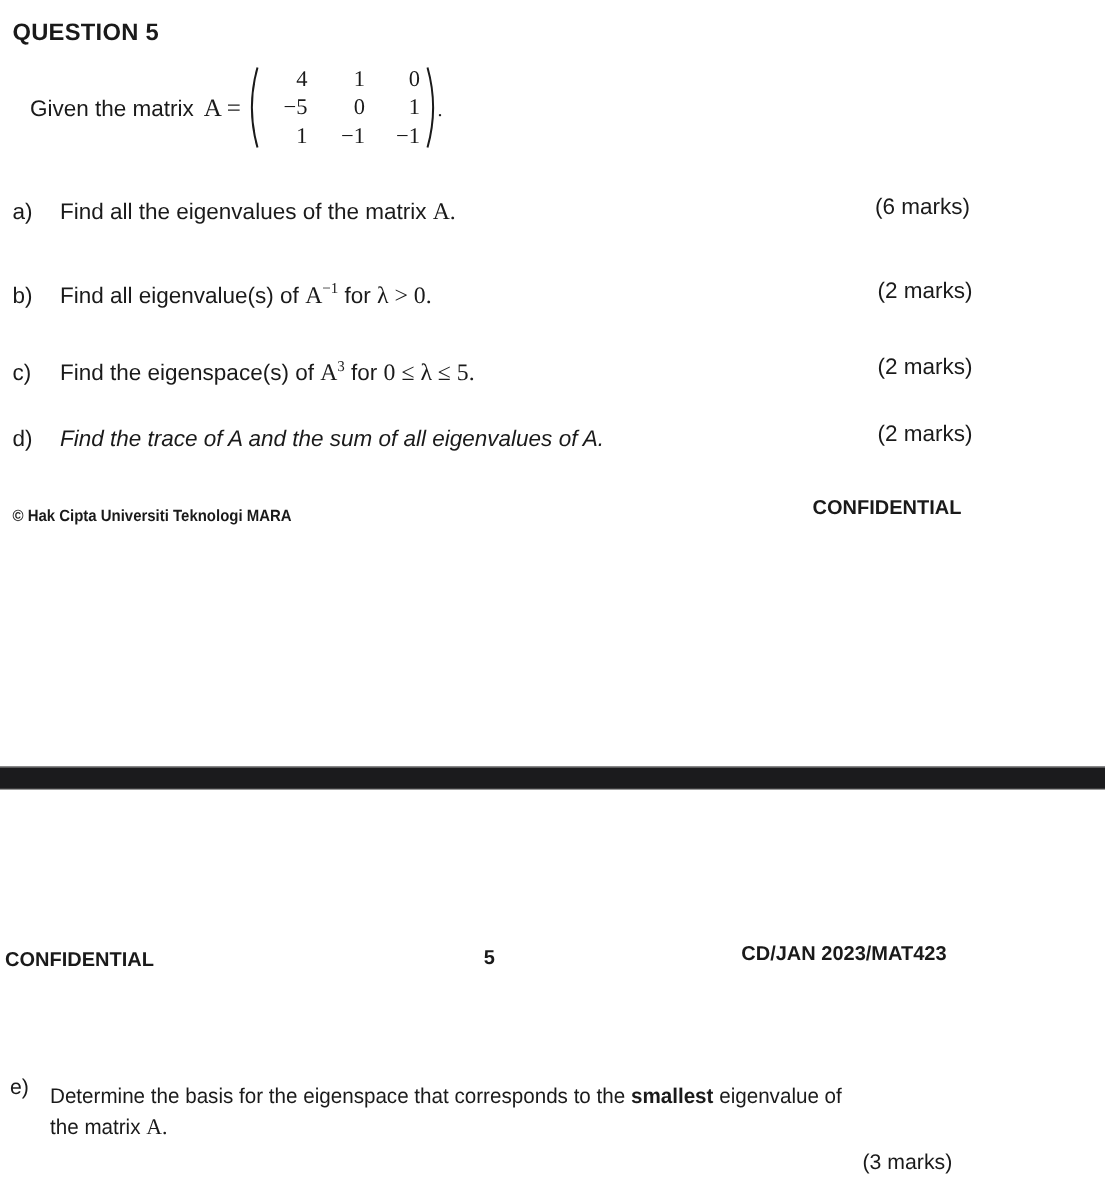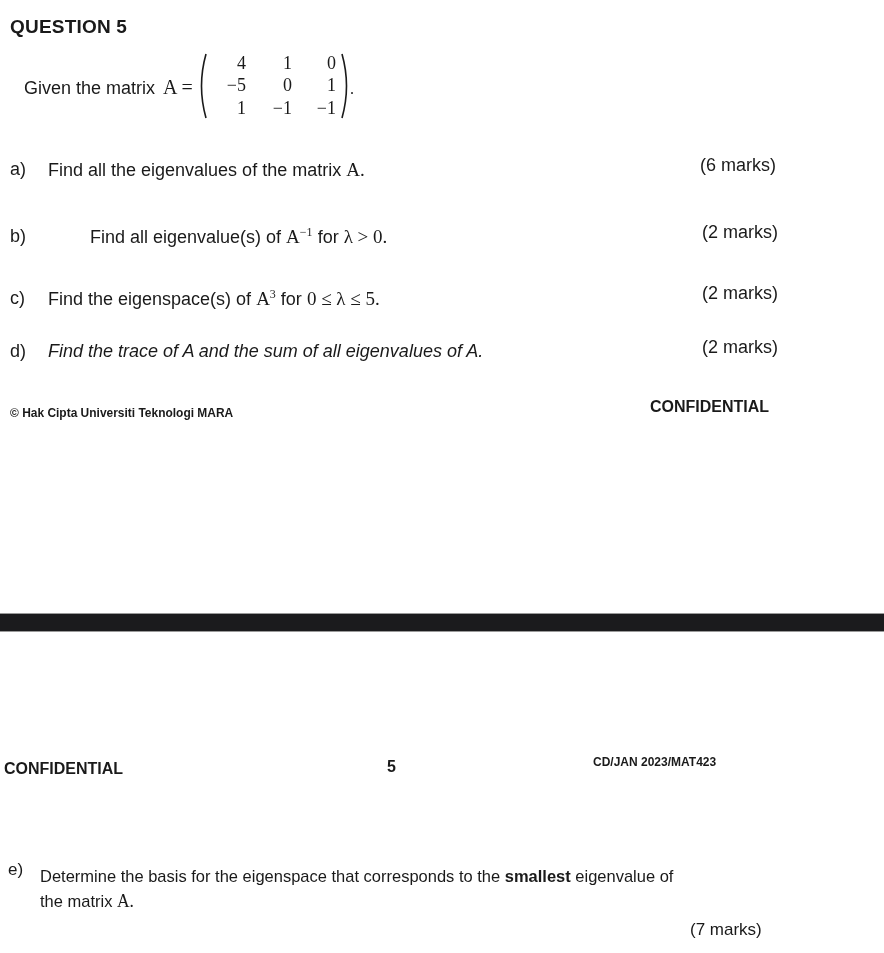--- a/index.html
+++ b/index.html
@@ -26,21 +26,21 @@
     .item-label { font-size: 18px; }
     .item-text { font-size: 18px; }
     .marks { font-size: 18px; }
     .mathtxt { font-family: "Liberation Serif", serif; font-size: 19px; }
     sup { font-size: 12px; vertical-align: super; line-height: 0; }
     .footer-copy { left: 10px; top: 405px; font-size: 13px; font-weight: bold; transform: scaleX(0.92); transform-origin: left; }
     .footer-conf { left: 650px; top: 398px; font-size: 16px; font-weight: bold; }
     .divider-bar { position: absolute; left: 0; top: 613px; width: 884px; height: 17px; background: #1b1b1d; border-top: 1px solid #9a9a9a; border-bottom: 1px solid #9a9a9a; }
     .hdr-conf { left: 4px; top: 760px; font-size: 16px; font-weight: bold; }
     .hdr-page { left: 387px; top: 758px; font-size: 16px; font-weight: bold; }
-    .hdr-code { left: 593px; top: 755px; font-size: 12px; font-weight: bold; }
+    .hdr-code { left: 593px; top: 755px; font-size: 16px; font-weight: bold; }
     .e-label { left: 8px; top: 860px; font-size: 17px; }
     .e-text { left: 40px; top: 864px; font-size: 17px; line-height: 25px; white-space: normal; width: 740px; transform: scaleX(0.97); transform-origin: left top; }
     .e-marks { left: 690px; top: 920px; font-size: 17px; }
   </style>
 </head>
 <body>
 
 <div class="abs q-title">QUESTION 5</div>
 
 <div class="abs given">
@@ -68,21 +68,21 @@
 </div>
 <div class="matrix-dot">.</div>
 
 <div class="abs item-label" style="left:10px; top:159px;">a)</div>
 <div class="abs item-text" style="left:48px; top:159px;">
   <span>Find all the eigenvalues of the matrix </span><span class="mathtxt">A.</span>
 </div>
 <div class="abs marks" style="left:700px; top:155px;">(6 marks)</div>
 
 <div class="abs item-label" style="left:10px; top:226px;">b)</div>
-<div class="abs item-text" style="left:48px; top:226px;margin-left:42px;">
+<div class="abs item-text" style="left:48px; top:226px;">
   <span>Find all eigenvalue(s) of </span><span class="mathtxt"><span>A</span><sup>−1</sup></span><span> for </span><span class="mathtxt">λ &gt; 0.</span>
 </div>
 <div class="abs marks" style="left:702px; top:222px;">(2 marks)</div>
 
 <div class="abs item-label" style="left:10px; top:288px;">c)</div>
 <div class="abs item-text" style="left:48px; top:288px;">
   <span>Find the eigenspace(s) of </span><span class="mathtxt"><span>A</span><sup>3</sup></span><span> for </span><span class="mathtxt">0 ≤ λ ≤ 5.</span>
 </div>
 <div class="abs marks" style="left:702px; top:283px;">(2 marks)</div>
 
@@ -97,13 +97,13 @@
 
 <div class="abs hdr-conf">CONFIDENTIAL</div>
 <div class="abs hdr-page">5</div>
 <div class="abs hdr-code">CD/JAN 2023/MAT423</div>
 
 <div class="abs e-label">e)</div>
 <div class="abs e-text">
   <span>Determine the basis for the eigenspace that corresponds to the </span><b>smallest</b><span> eigenvalue of</span><br>
   <span>the matrix </span><span class="mathtxt" style="font-size:18px;">A.</span>
 </div>
-<div class="abs e-marks">(7 marks)</div>
+<div class="abs e-marks">(3 marks)</div>
 
 </body></html>

